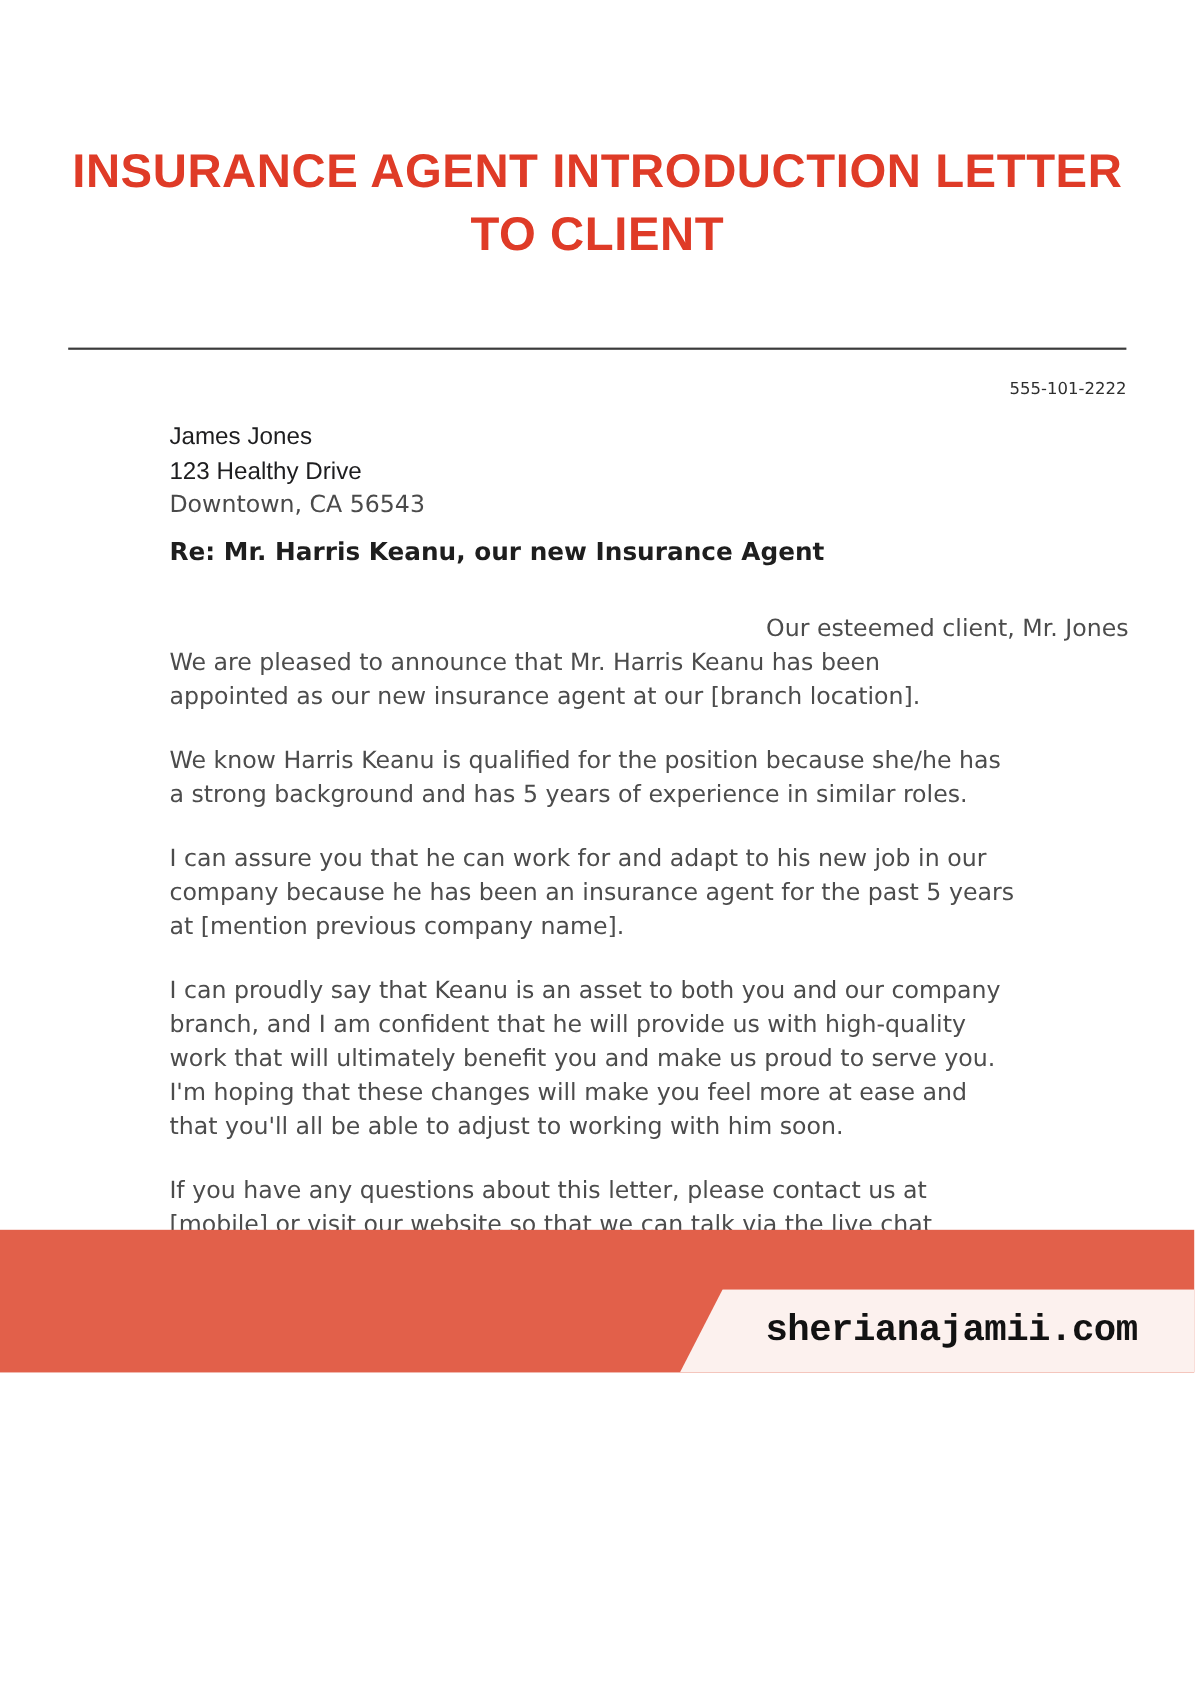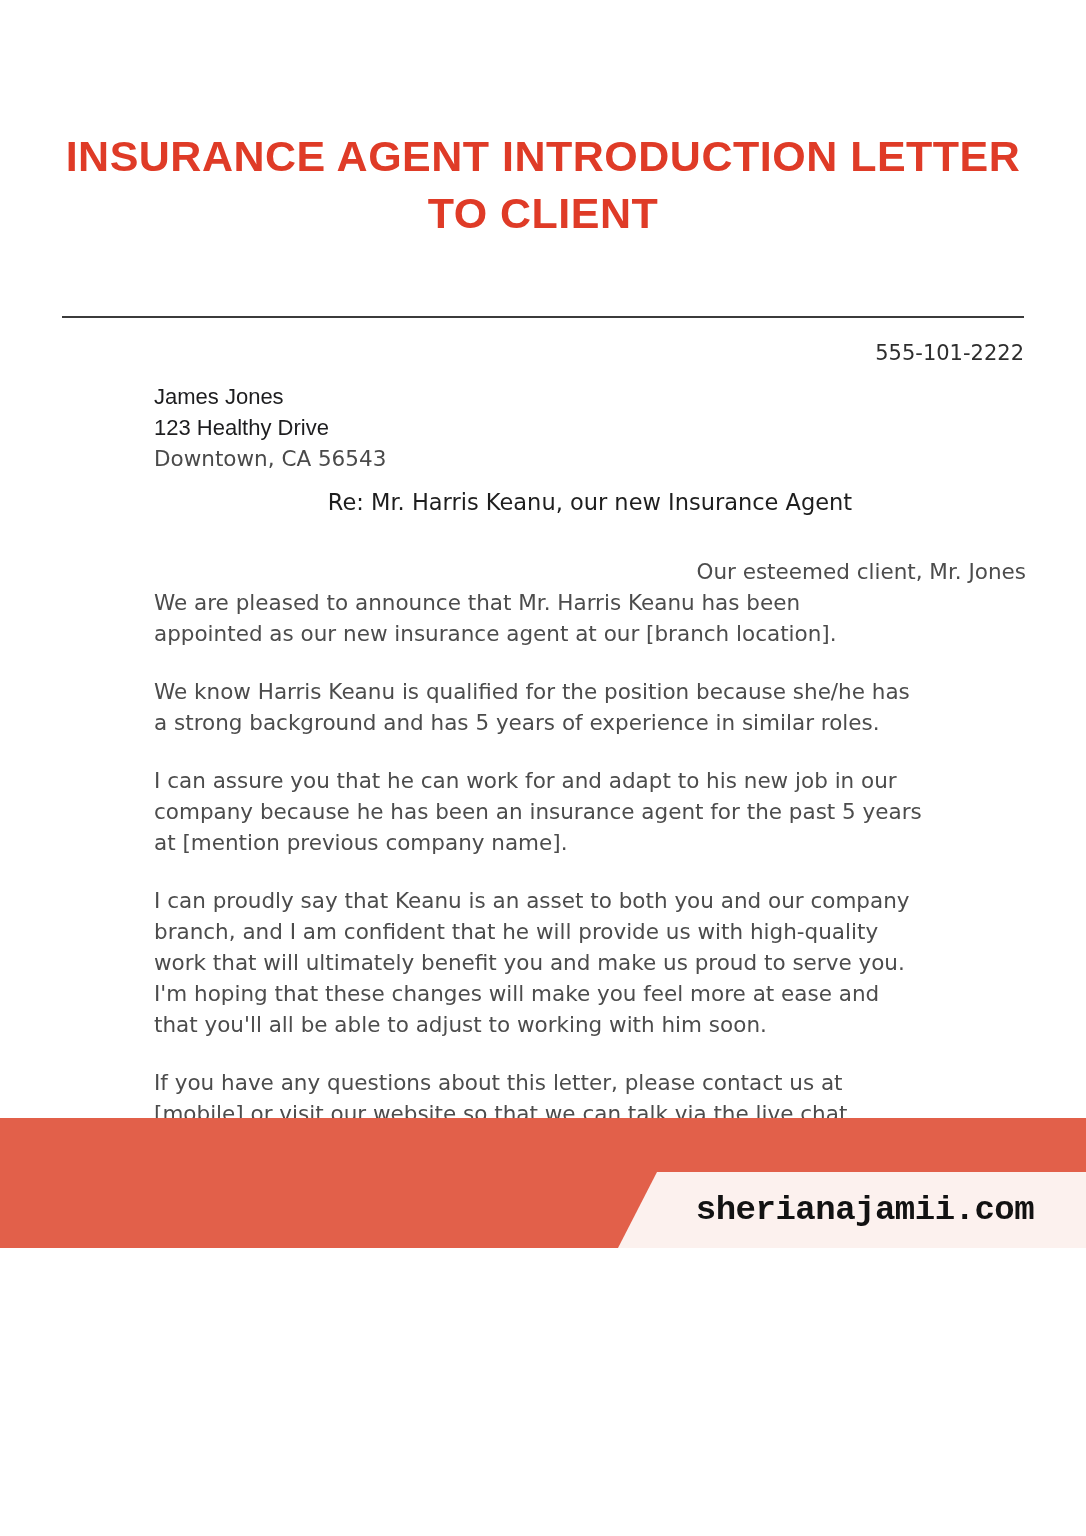--- a/index.html
+++ b/index.html
@@ -24,21 +24,21 @@
     white-space: pre-line;
   }
   .divider {
     height: 2px;
     background: var(--divider, #3b3b3b);
     margin: 74px 62px 0 62px;
   }
   .contact {
     margin: 22px 62px 0 0;
     text-align: right;
-    font-size: 21px;
+    font-size: 15px;
     line-height: 26px;
     color: #2e2e2e;
     padding-left: 19px;
   }
   .letter-body {
     margin: 0 60px 0 154px;
     font-size: 21.5px;
     line-height: 31px;
     color: #4c4c4c;
   }
@@ -56,23 +56,22 @@
   }
   .addr-light {
     font-size: 21.5px;
     line-height: 31px;
     color: #4a4a4a;
   }
   .subject {
     margin-top: 13px;
     font-size: 22.5px;
     line-height: 31px;
-    font-weight: 400;
+    font-weight: 700;
     color: #1e1e1e;
-    text-align: center;
   }
   .salutation {
     margin-top: 38px;
     font-size: 21.5px;
     line-height: 31px;
     text-align: right;
   }
   .para {
     margin: 0;
     white-space: pre-line;

